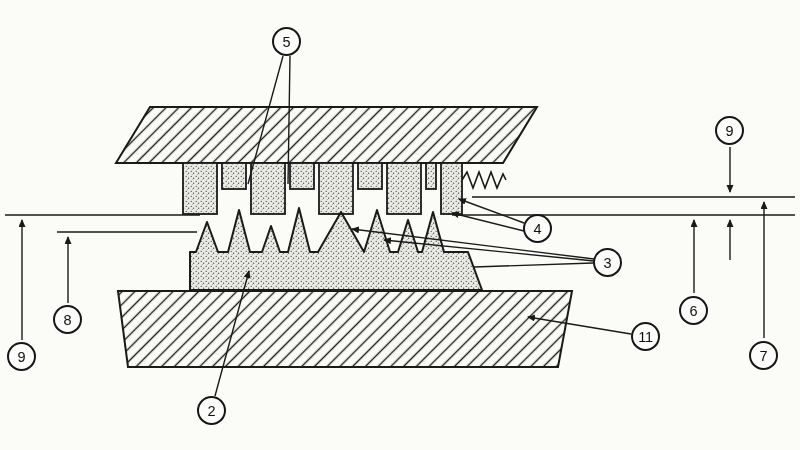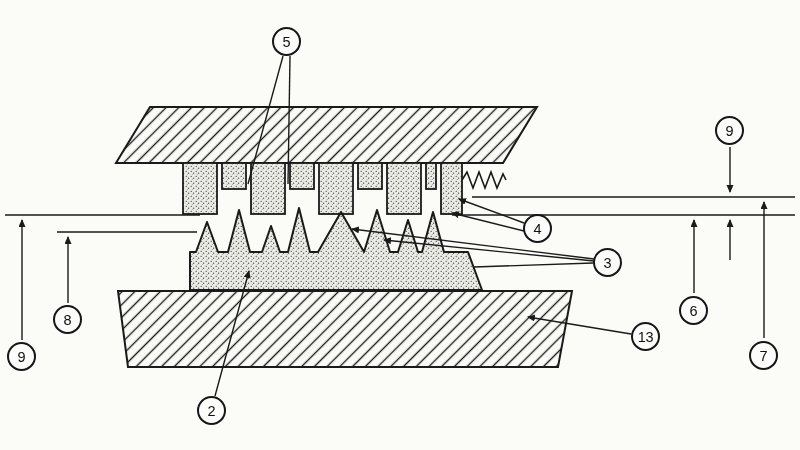--- a/index.html
+++ b/index.html
@@ -99,21 +99,21 @@
   <div class="callout" style="left:593px;top:248px">
       <span>3</span>
     </div>
   <div class="callout" style="left:679px;top:296px">
       <span>6</span>
     </div>
   <div class="callout" style="left:749px;top:341px">
       <span>7</span>
     </div>
   <div class="callout" style="left:631px;top:322px">
-      <span>13</span>
+      <span>11</span>
     </div>
   <div class="callout" style="left:53px;top:305px">
       <span>8</span>
     </div>
   <div class="callout" style="left:7px;top:342px">
       <span>9</span>
     </div>
   <div class="callout" style="left:197px;top:396px">
       <span>2</span>
     </div>

